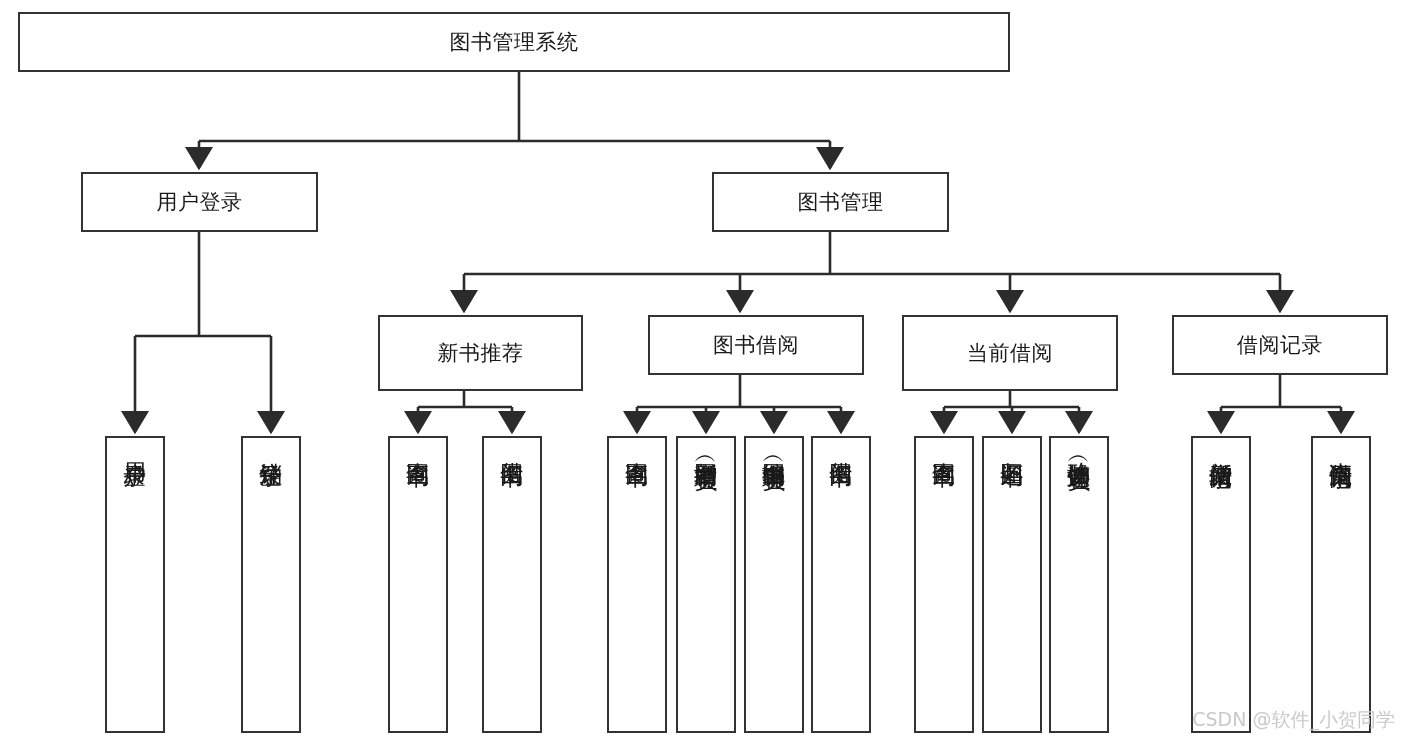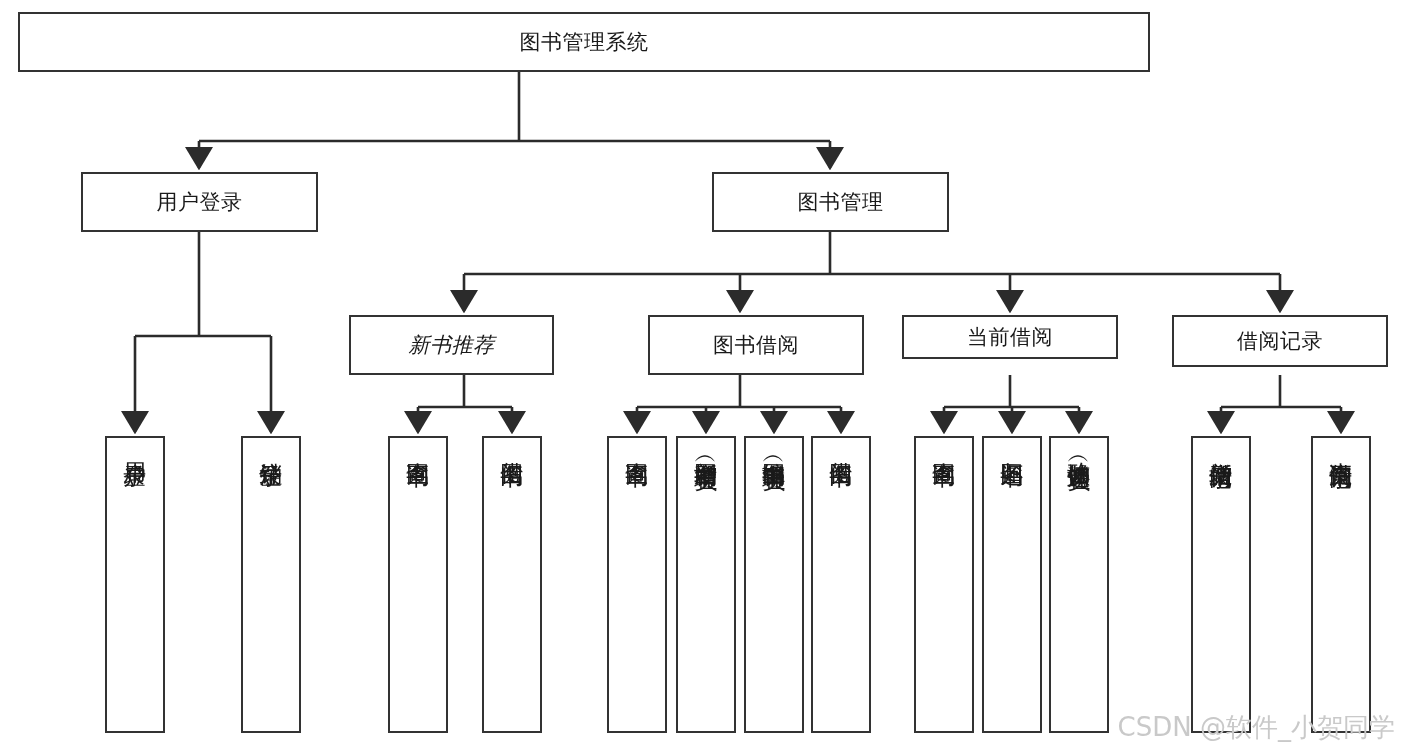--- a/index.html
+++ b/index.html
@@ -37,22 +37,22 @@
     writing-mode:vertical-rl;
     text-orientation:upright;
     font-size:23px;
     line-height:1.06;
     letter-spacing:1px;
     white-space:nowrap;
   }
   .watermark{
     position:absolute;
     right:10px;
-    bottom:2px;
-    font-size:26px;
+    bottom:14px;
+    font-size:19px;
     color:#c9c9c9;
     white-space:nowrap;
     pointer-events:none;
     margin-top:40px;
   }
 </style>
 </head>
 <body>
 
 <div id="diagram-root">
@@ -103,41 +103,41 @@
       <path d="M1012,407 L1012,432" marker-end="url(#arrow)"></path>
       <path d="M1079,407 L1079,432" marker-end="url(#arrow)"></path>
 
       <path d="M1280,375 L1280,407"></path>
       <path d="M1221,407 L1341,407"></path>
       <path d="M1221,407 L1221,432" marker-end="url(#arrow)"></path>
       <path d="M1341,407 L1341,432" marker-end="url(#arrow)"></path>
     </g>
   </svg>
 
-  <div class="node" style="left:18px;top:12px;width:1132px;height:60px;font-family:Liberation Serif, serif;">
+  <div class="node" style="left:18px;top:12px;width:992px;height:60px;font-family:Liberation Serif, serif;">
     <span class="label">图书管理系统</span>
   </div>
 
   <div class="node" style="left:81px;top:172px;width:237px;height:60px;">
     <span class="label">用户登录</span>
   </div>
   <div class="node" style="left:712px;top:172px;width:237px;height:60px;padding-left:20px;">
     <span class="label">图书管理</span>
   </div>
 
-  <div class="node" style="left:349px;top:315px;width:205px;height:60px;font-style:italic;">
+  <div class="node" style="left:378px;top:315px;width:205px;height:76px;">
     <span class="label">新书推荐</span>
   </div>
   <div class="node" style="left:632px;top:315px;width:216px;height:60px;margin-left:16px;">
     <span class="label">图书借阅</span>
   </div>
-  <div class="node" style="left:902px;top:315px;width:216px;height:44px;">
+  <div class="node" style="left:902px;top:315px;width:216px;height:76px;">
     <span class="label">当前借阅</span>
   </div>
-  <div class="node" style="left:1172px;top:315px;width:216px;height:52px;">
+  <div class="node" style="left:1172px;top:315px;width:216px;height:60px;">
     <span class="label">借阅记录</span>
   </div>
 
   <div class="node leaf" style="left:105px;top:436px;width:60px;height:297px;">
     <span class="label">用户登录</span>
   </div>
   <div class="node leaf" style="left:241px;top:436px;width:60px;height:297px;">
     <span class="label">注销登录</span>
   </div>
 

